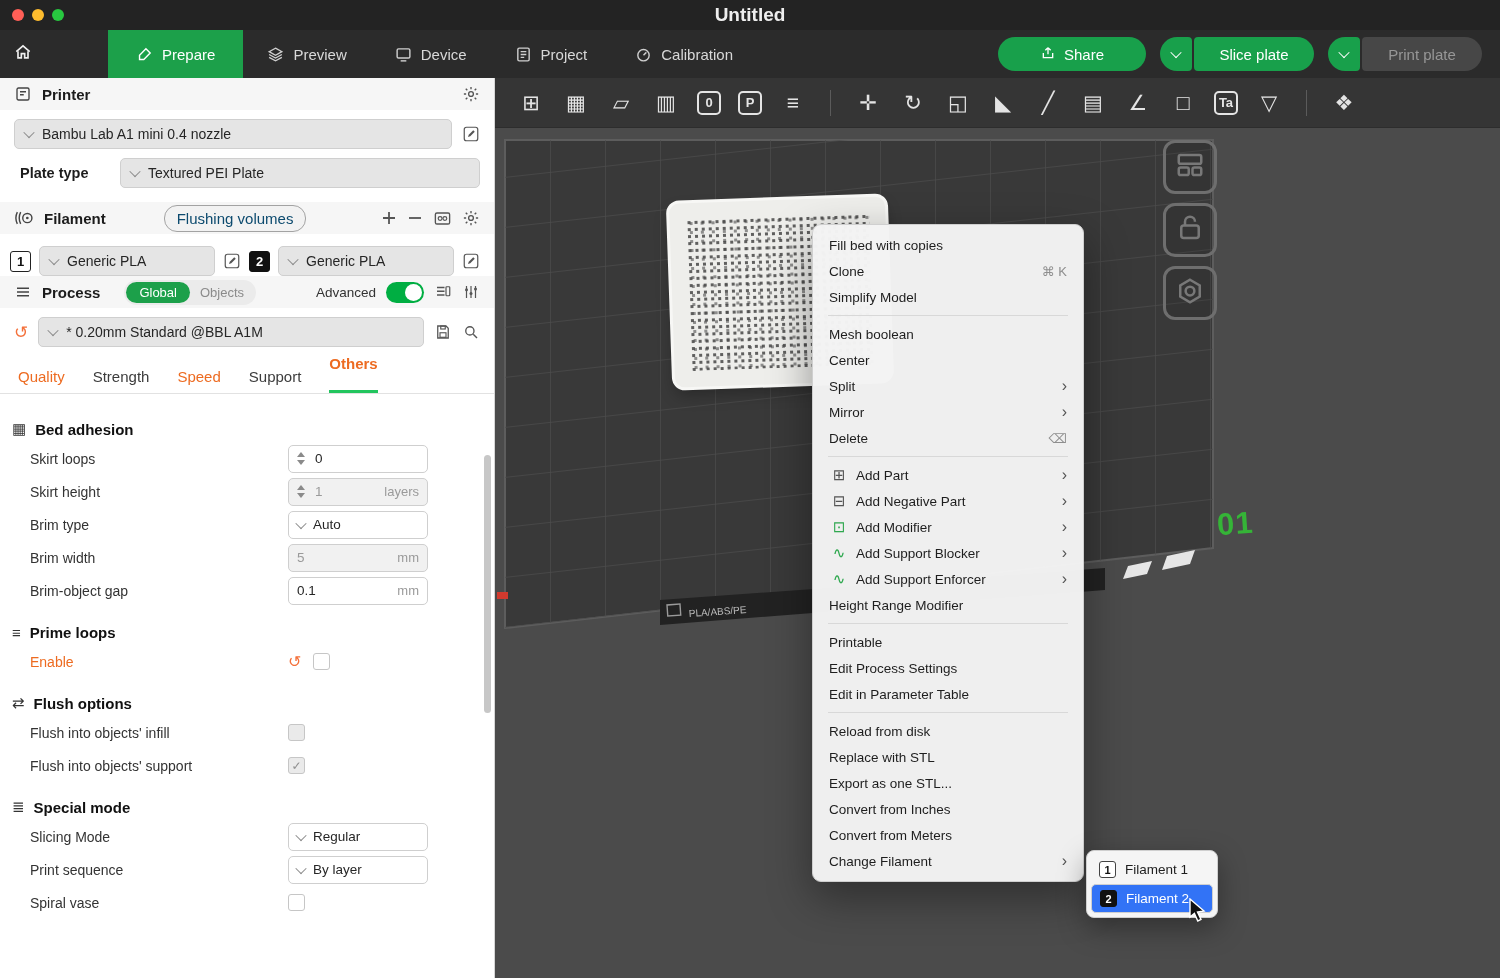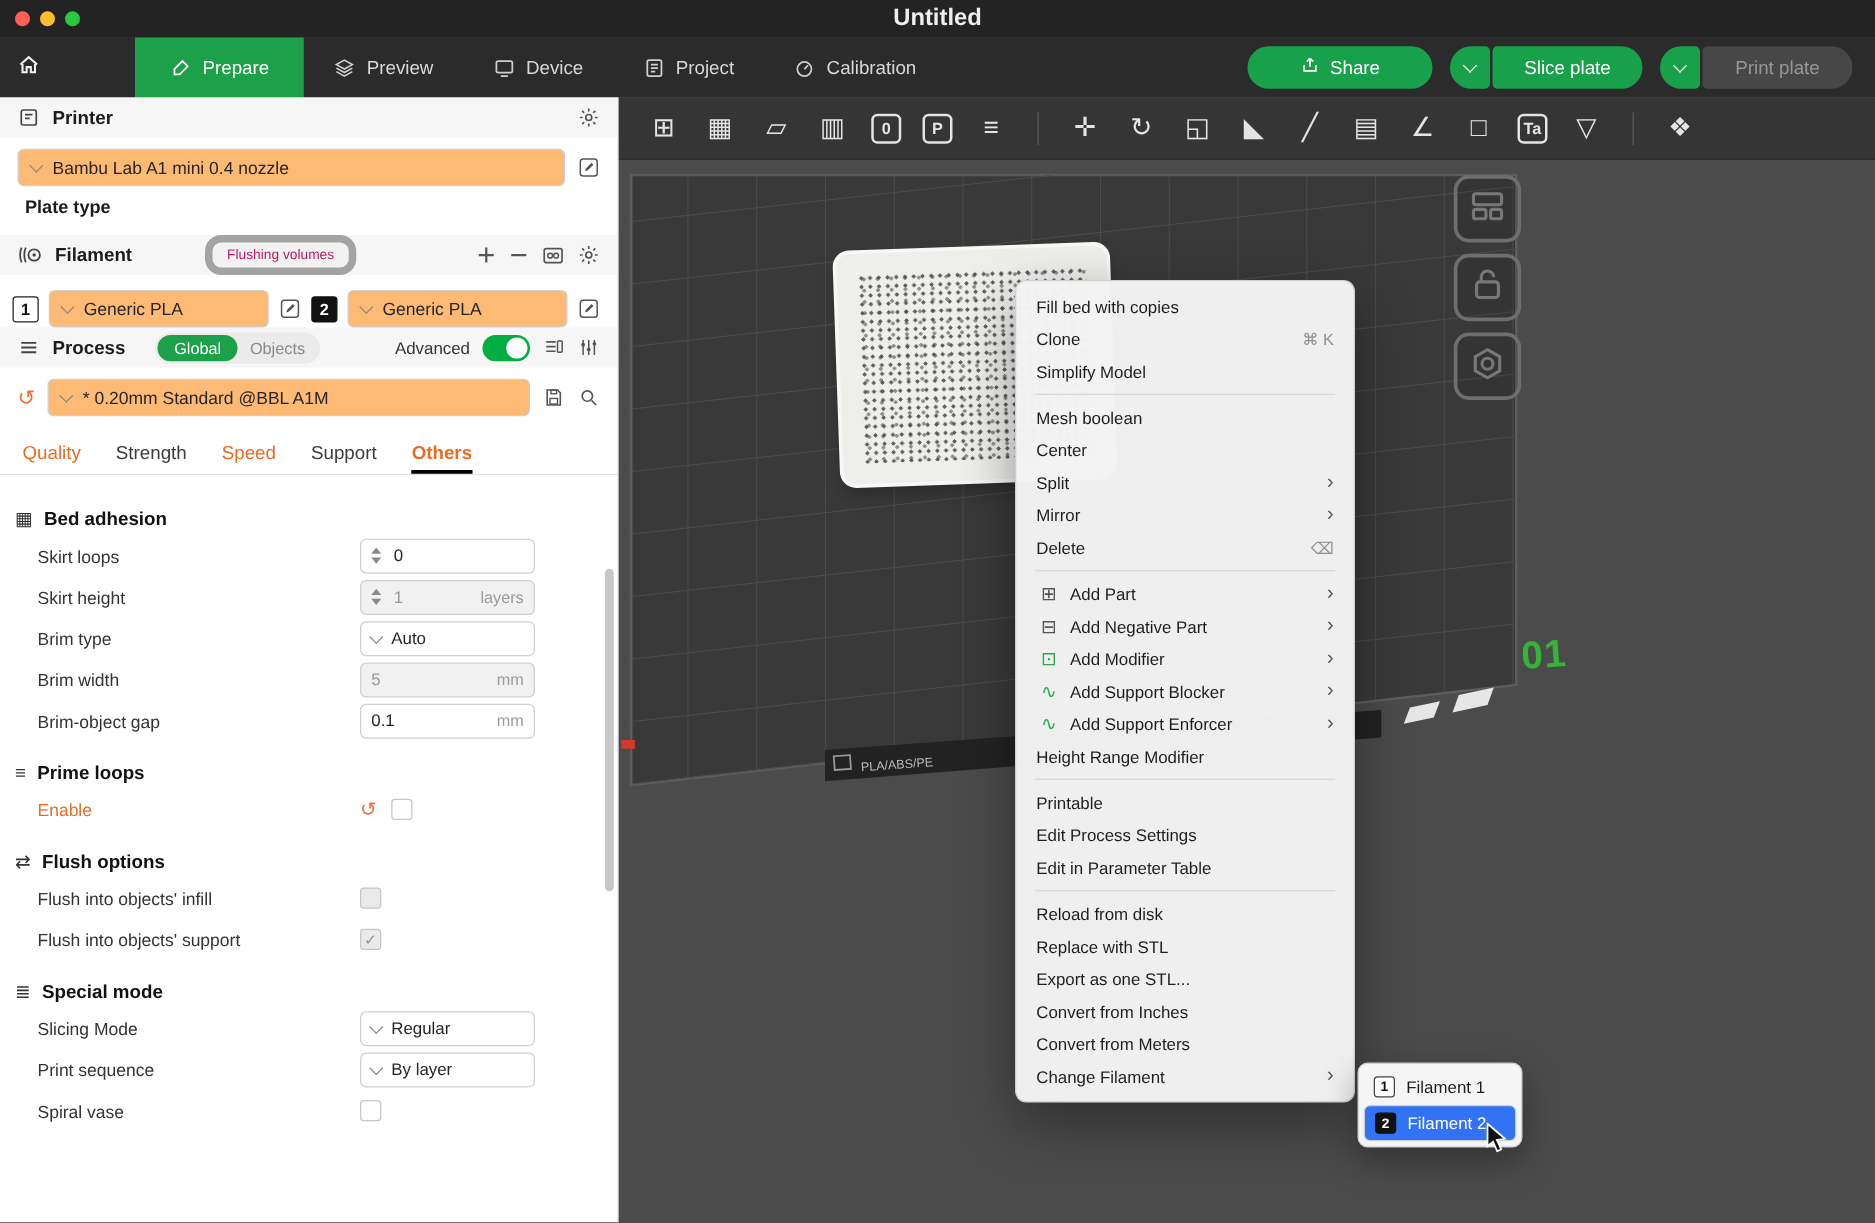--- a/index.html
+++ b/index.html
@@ -39,45 +39,45 @@
   
   .sidebar { position:absolute; left:0; top:78px; width:495px; bottom:0; background:#fff;
     border-right:1px solid #d6d6d6; color:#262626; }
   .shead { display:flex; align-items:center; gap:10px; height:32px; padding:0 14px; background:#f6f6f6; }
   .shead .sicon { display:flex; color:#444; }
   .stitle { font-size:15px; font-weight:bold; color:#1c1c1c; }
   .hspace { margin-left:auto; }
   .gearic, .editic, .hdric { display:flex; color:#555; cursor:default; }
   .prow { display:flex; align-items:center; gap:10px; margin:9px 14px 0 8px; padding-left:6px; }
   .sel { display:flex; align-items:center; gap:9px; border:1px solid #cfcfcf; border-radius:5px;
-    height:30px; padding:0 10px; background:#fdba74; font-size:14px; color:#262626; }
+    height:30px; padding:0 10px; background:#e5e5e5; font-size:14px; color:#262626; }
   .sel .chev, .selbox .chev { color:#8a8a8a; }
   .grow { flex:1; }
   .plabel { font-size:14.5px; font-weight:bold; color:#1c1c1c; width:96px; padding-left:6px; }
-  .pillbtn { border:6px solid #a3a3a3; background:#f2f2f2; border-radius:13px; font-size:11px;
-    padding:4px 12px; color:#be185d; }
+  .pillbtn { border:1px solid #a3a3a3; background:#f2f2f2; border-radius:13px; font-size:15px;
+    padding:4px 12px; color:#0c4a6e; }
   .filrow { display:flex; align-items:center; gap:8px; margin:12px 14px 0 10px; }
   .fbadge { width:21px; height:21px; display:flex; align-items:center; justify-content:center;
     font-size:13px; font-weight:bold; border-radius:3px; }
   .fbadge.f1 { background:#fff; border:1.5px solid #222; color:#111; }
   .fbadge.f2 { background:#111; color:#fff; border:1.5px solid #111; }
   .slot { flex:1; }
   .seg { display:flex; background:#ebebeb; border-radius:14px; padding:2px; font-size:13px; }
   .seg .on { background:#1ca04a; color:#fff; border-radius:12px; padding:3px 13px; }
   .seg .off { color:#8b8b8b; padding:3px 10px; }
   .advlbl { font-size:13.5px; color:#333; }
   .toggle { width:38px; height:21px; border-radius:11px; background:#00ae42; position:relative; }
   .toggle i { position:absolute; right:2px; top:2px; width:17px; height:17px; background:#fff; border-radius:50%; }
   .undoic { color:#f4703a; font-size:17px; line-height:1; }
   .ptabs { display:flex; gap:28px; padding:0 18px; border-bottom:1px solid #e2e2e2; height:33px;
     margin-top:14px; align-items:flex-end; font-size:15px; }
   .ptab { padding-bottom:8px; }
   .ptab.modified { color:#ed6b21; }
   .ptab.normal { color:#3c3c3c; }
-  .ptab.active { color:#ed6b21; font-weight:bold; border-bottom:3px solid #000000; padding-bottom:5px; }
+  .ptab.active { color:#ed6b21; font-weight:bold; border-bottom:3px solid #22c55e; padding-bottom:18px; }
 
   #settings-body { padding-top:10px; }
   .sec-head { display:flex; align-items:center; gap:9px; padding:0 12px; height:26px; margin-top:12px; }
   .sec-ic { font-size:15px; color:#333; }
   .sec-title { font-size:15px; font-weight:bold; color:#111; }
   .srow { display:flex; align-items:center; height:33px; padding-left:30px; }
   .slbl { flex:0 0 258px; font-size:14px; color:#333; }
   .slbl.orange { color:#ed6b21; }
   .sctrl { display:flex; align-items:center; gap:8px; width:150px; }
   .stepbox, .inpbox, .selbox { display:flex; align-items:center; border:1px solid #cfcfcf;
@@ -254,20 +254,24 @@
       </div>
       <span class="editic">
           <svg viewBox="0 0 24 24" width="18" height="18">
             <rect x="3" y="3" width="18" height="18" rx="3" fill="none" stroke="currentColor" stroke-width="1.6"></rect>
             <path d="M8 16l1-3 6-6 2 2-6 6-3 1z" fill="currentColor"></path>
           </svg>
         </span>
     </div>
     <div class="prow">
       <span class="plabel">Plate type</span>
+      <div class="sel grow">
+        <span class="chev"></span>
+        <span>Textured PEI Plate</span>
+      </div>
     </div>
 
     <div class="shead" style="margin-top:14px;">
       <span class="sicon">
           <svg viewBox="0 0 24 24" width="20" height="20">
             <path d="M4 5c-2 4-2 10 0 14M8 5c-2 4-2 10 0 14" fill="none" stroke="currentColor" stroke-width="1.7"></path>
             <circle cx="16" cy="12" r="5.5" fill="none" stroke="currentColor" stroke-width="1.7"></circle>
             <circle cx="16" cy="12" r="1.6" fill="currentColor"></circle>
           </svg>
         </span>

